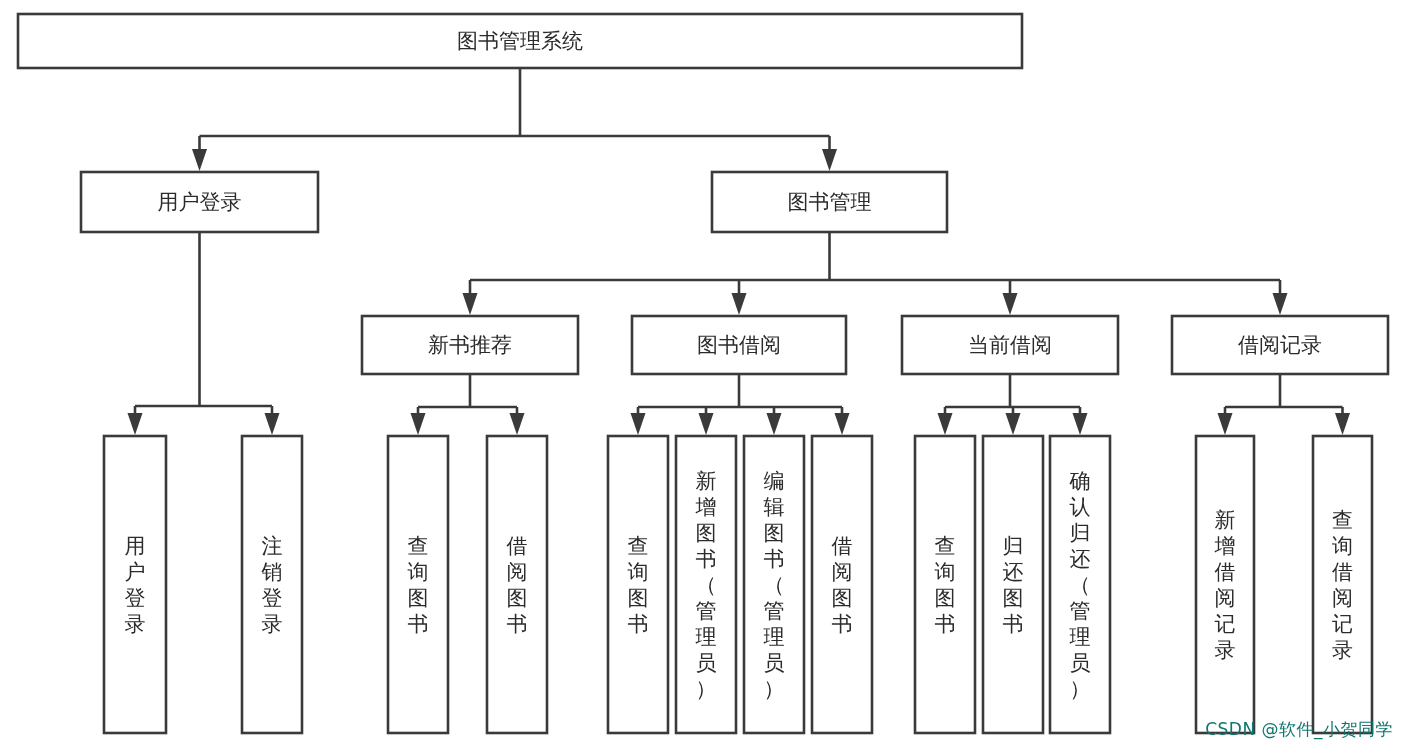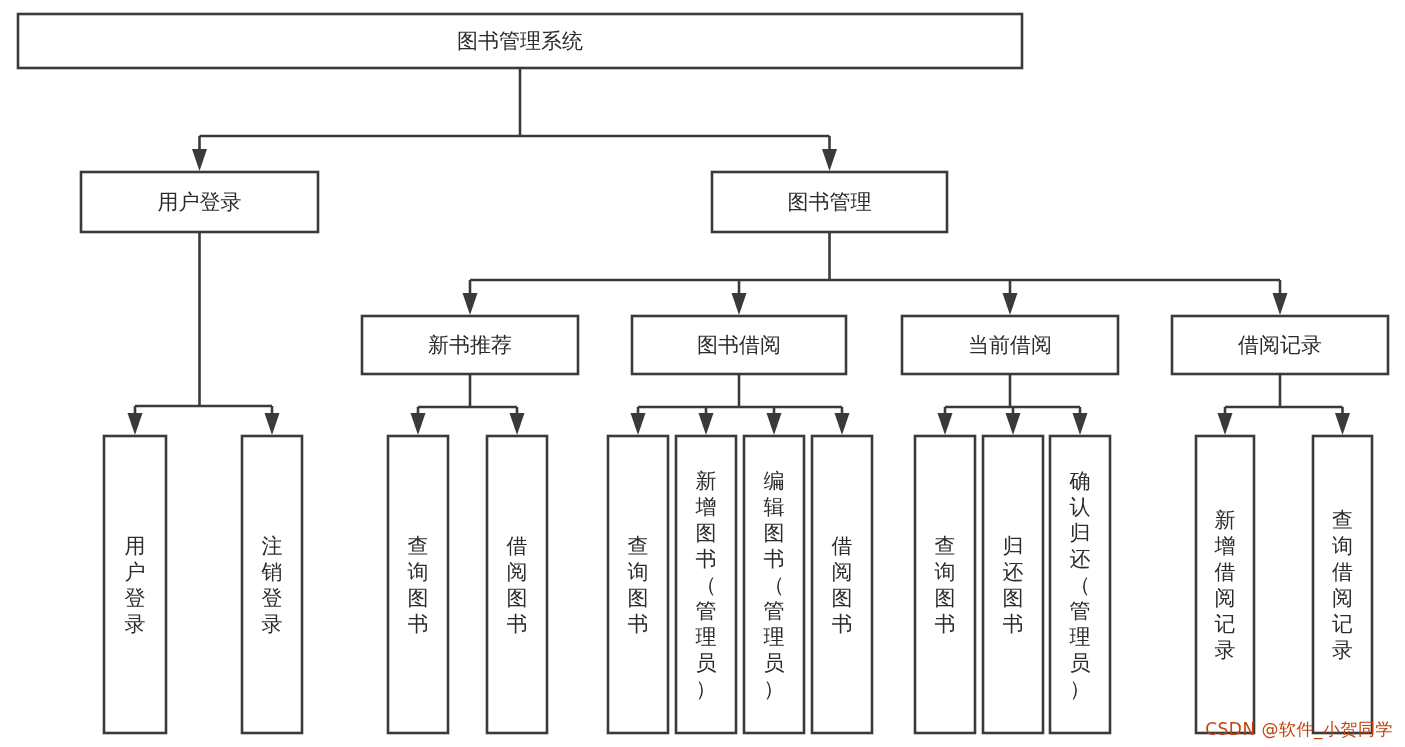--- a/index.html
+++ b/index.html
@@ -56,21 +56,21 @@
   .arrow-head {
     fill: #3a3a3a;
     stroke: none;
   }
   .watermark-text {
     position: absolute;
     right: 12px;
     bottom: 6px;
     font-family: "DejaVu Sans", "Liberation Sans", sans-serif;
     font-size: 17px;
-    color: #c2410c;
+    color: #0f766e;
     white-space: nowrap;
     user-select: none;
     letter-spacing: 0.5px;
   }
 </style>
 </head>
 <body>
 
 <div id="diagram-root">
 

